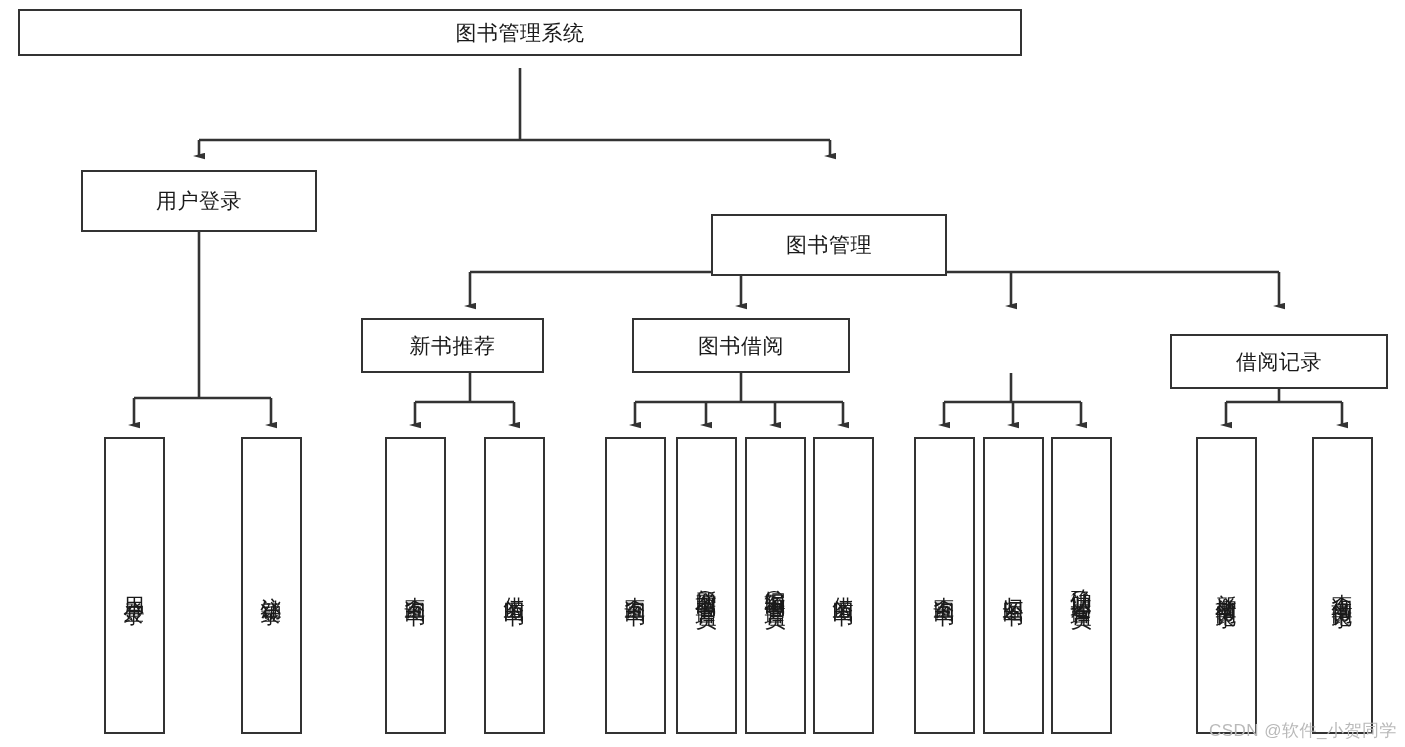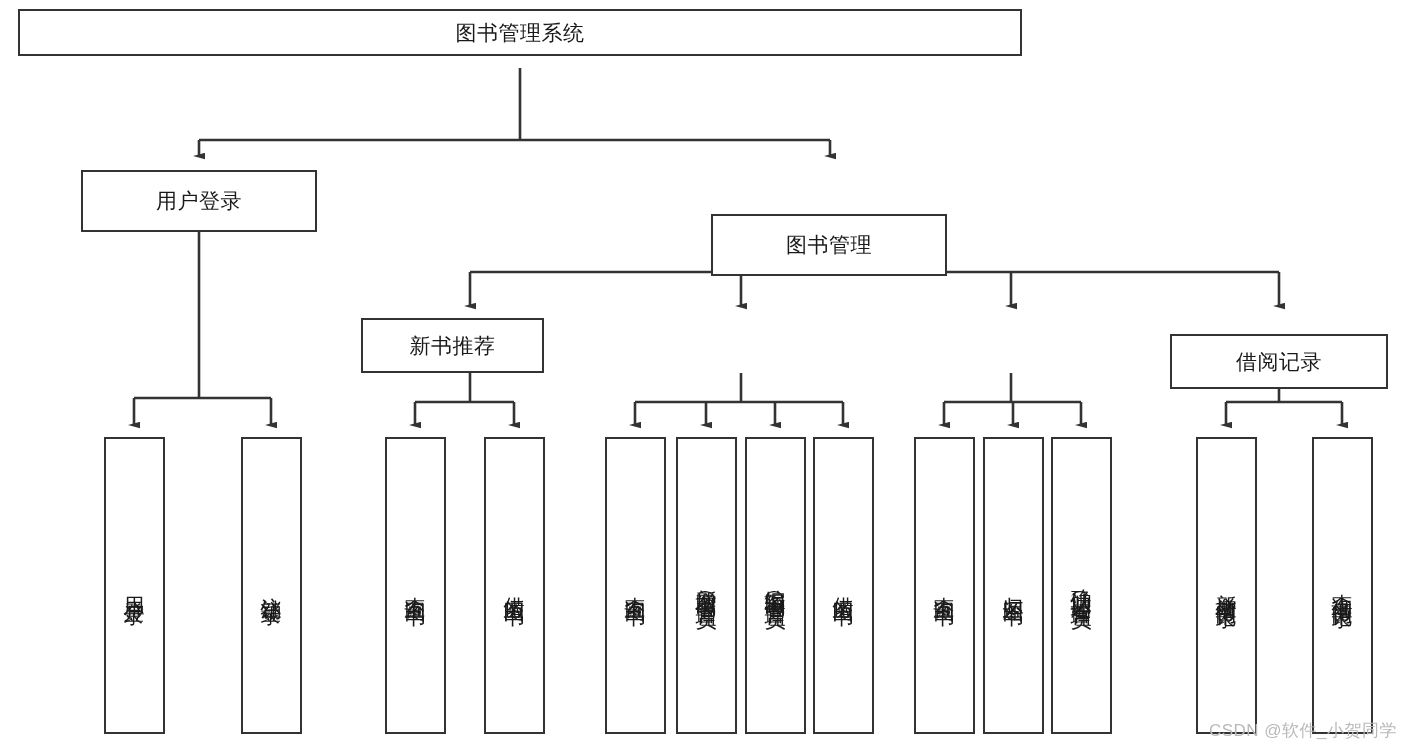--- a/index.html
+++ b/index.html
@@ -138,20 +138,23 @@
   <div class="node-box level2-box" style="left:81px; top:170px; width:236px; height:62px;">
     <span class="node-label-h">用户登录</span>
   </div>
   <div class="node-box level2-box" style="left:711px; top:170px; width:236px; height:62px;margin-top:44px;">
     <span class="node-label-h">图书管理</span>
   </div>
 
   <div class="node-box level3-box" style="left:361px; top:318px; width:183px; height:55px;">
     <span class="node-label-h">新书推荐</span>
   </div>
+  <div class="node-box level3-box" style="left:632px; top:318px; width:218px; height:55px;">
+    <span class="node-label-h">图书借阅</span>
+  </div>
   <div class="node-box level3-box" style="left:1170px; top:318px; width:218px; height:55px;margin-top:16px;">
     <span class="node-label-h">借阅记录</span>
   </div>
 
   <div class="node-box leaf-box" style="left:104px; top:437px; width:61px; height:297px;">
     <span class="node-label-v">用户登录</span>
   </div>
   <div class="node-box leaf-box" style="left:241px; top:437px; width:61px; height:297px;">
     <span class="node-label-v">注销登录</span>
   </div>

